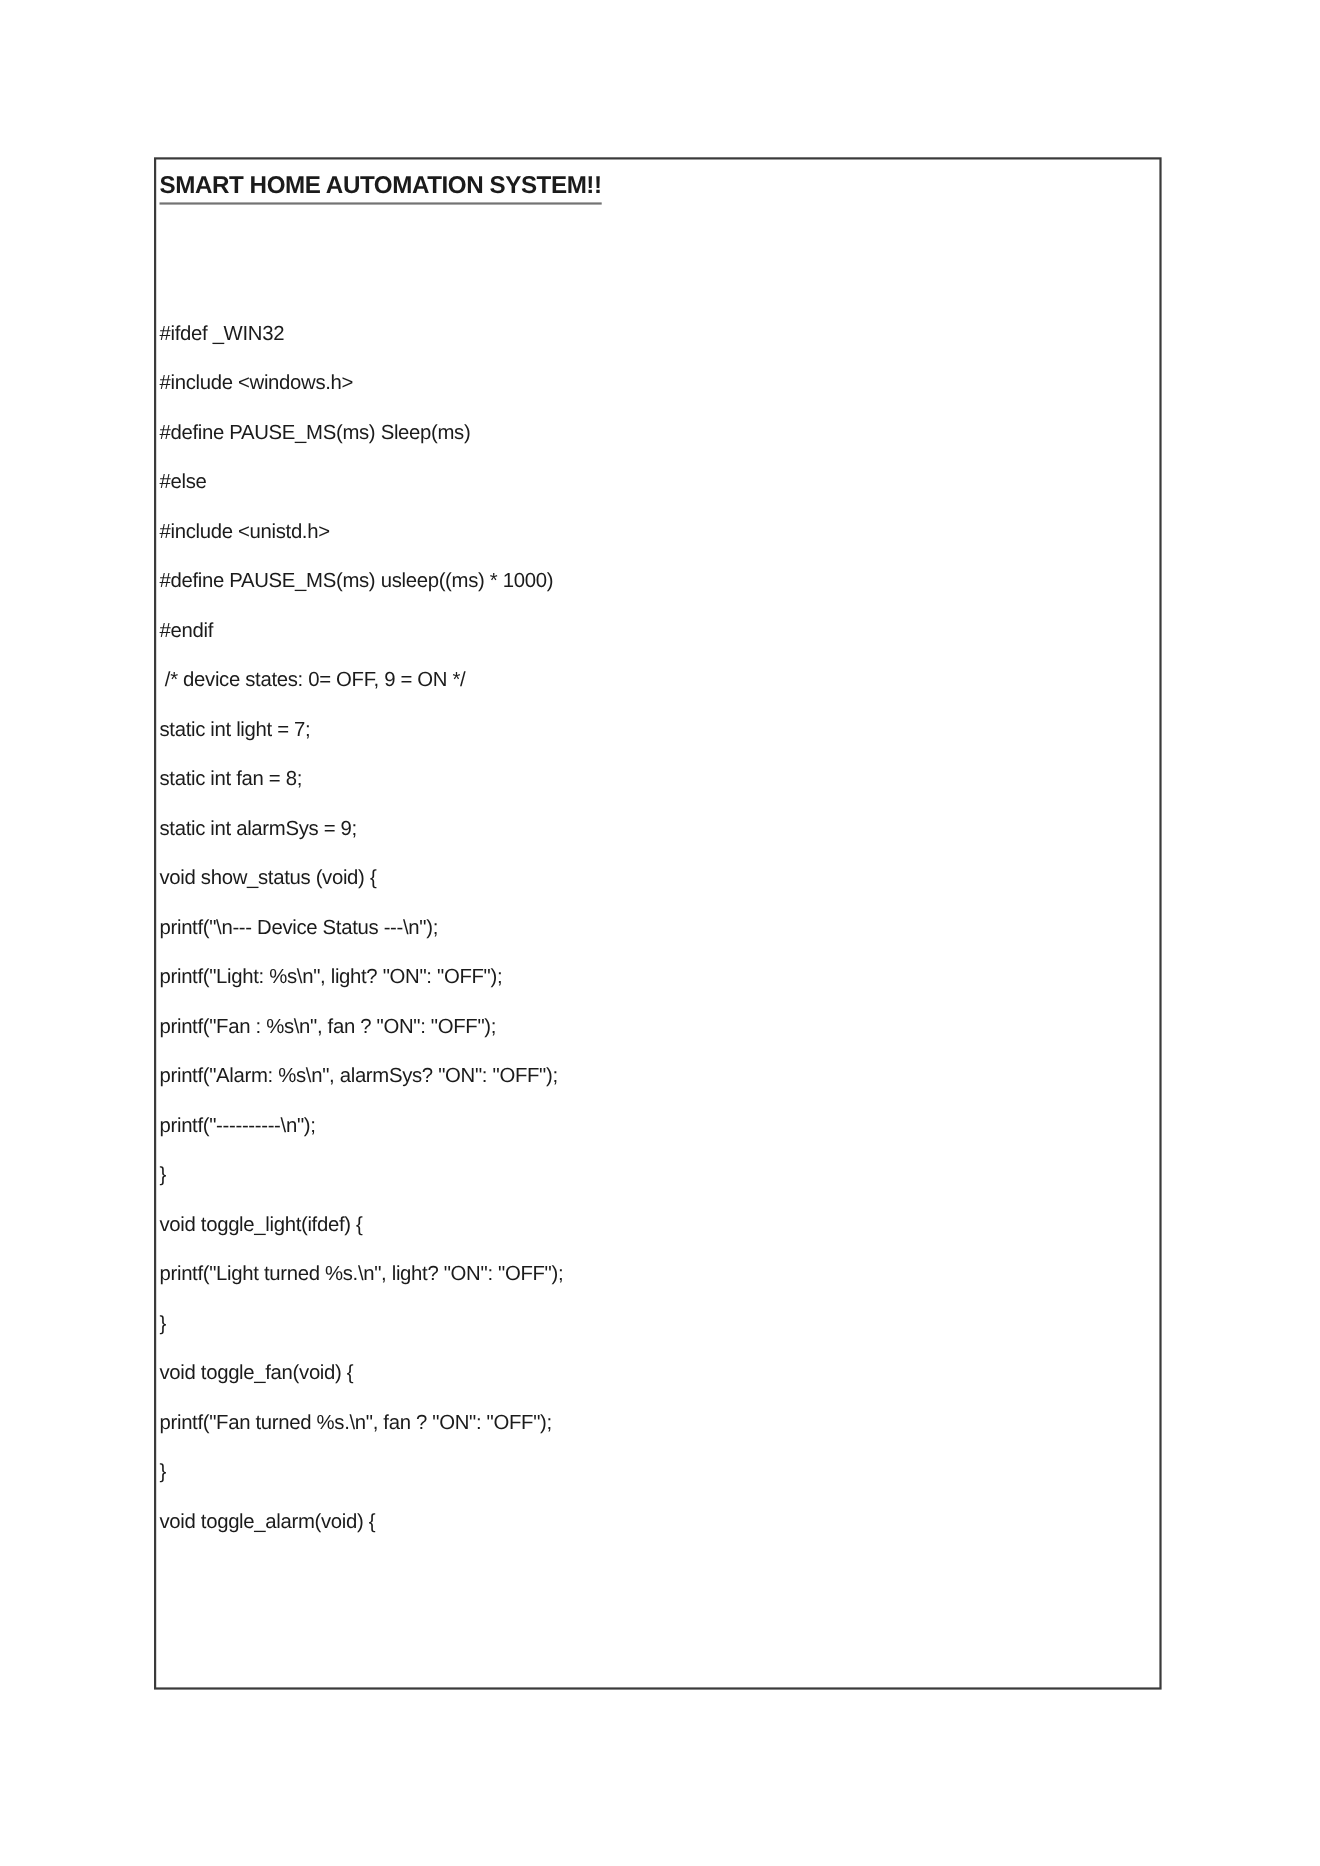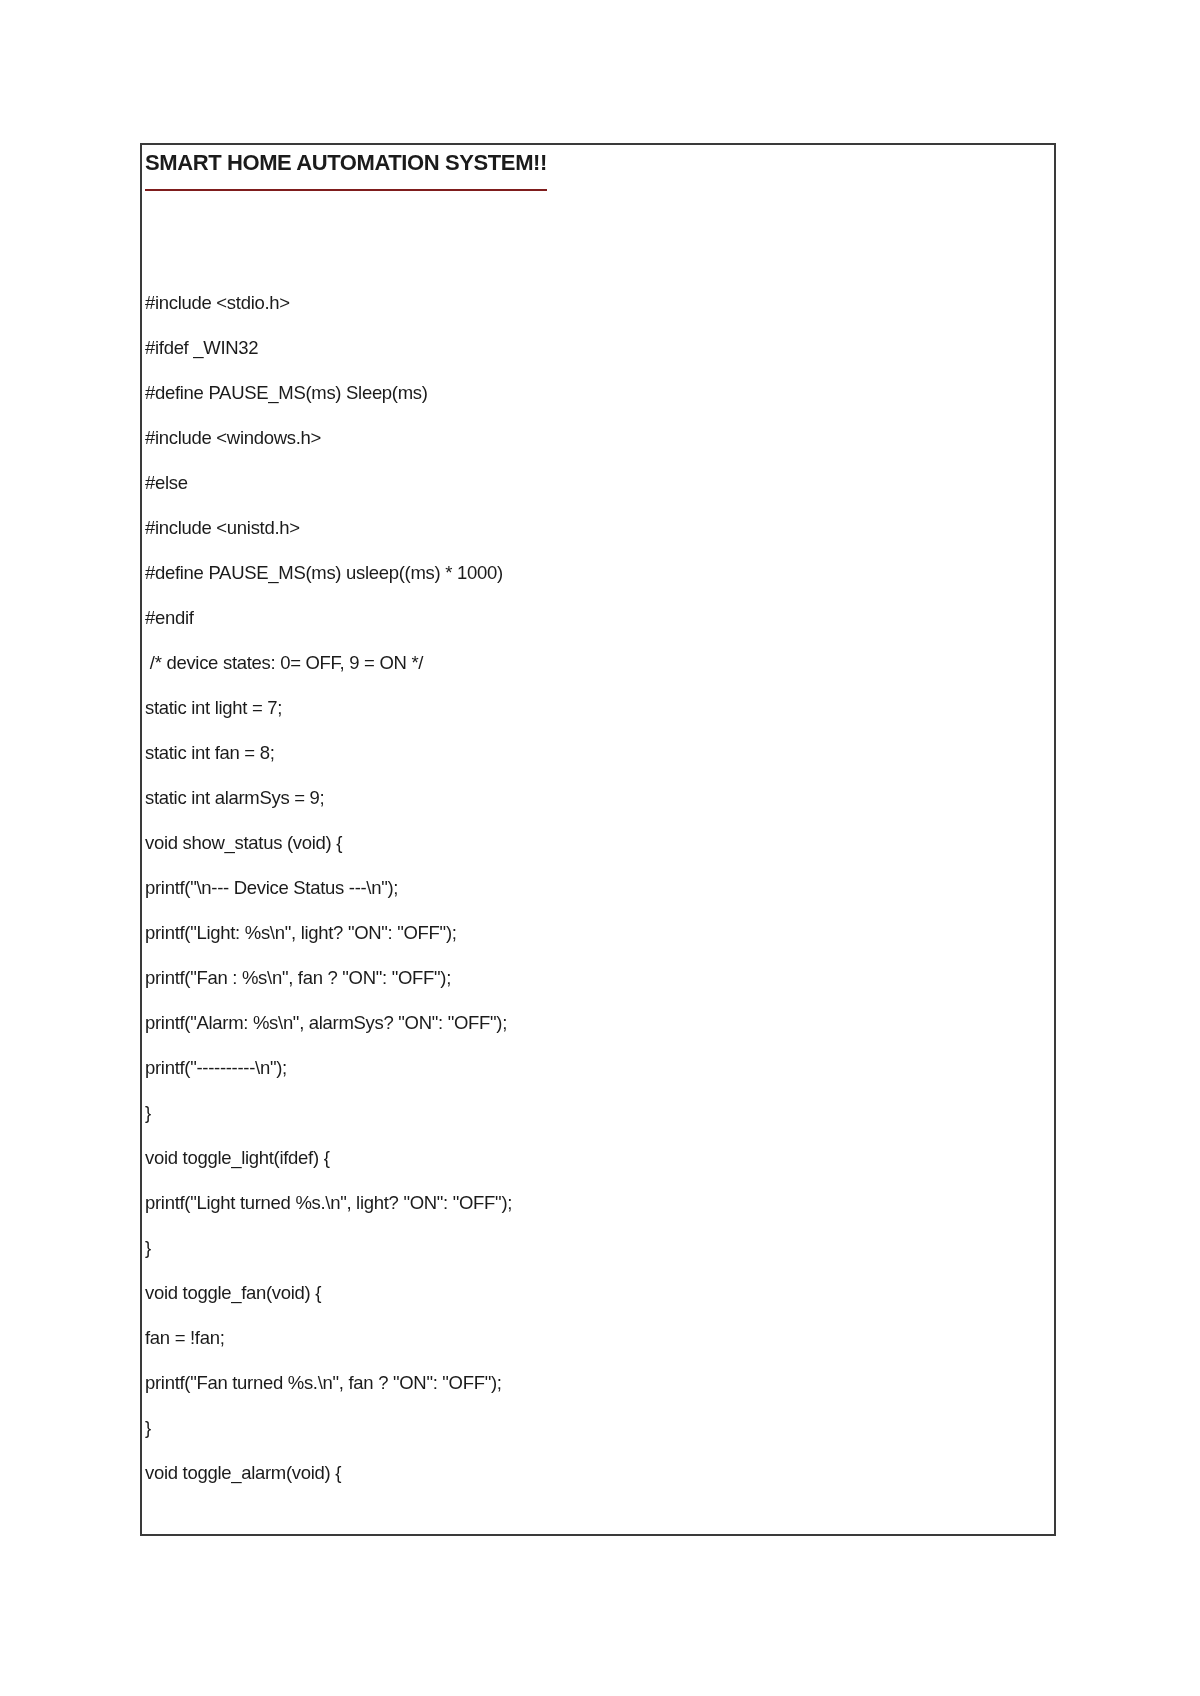--- a/index.html
+++ b/index.html
@@ -38,57 +38,55 @@
   .title-line {
     height: 45px;
     line-height: 45px;
   }
   .title-text {
     display: inline-block;
     font-size: 22px;
     font-weight: bold;
     letter-spacing: -0.4px;
     line-height: 30px;
-    border-bottom: 2px solid #7f1d1d;
-    padding-bottom: 11px;
+    border-bottom: 2px solid #737373;
+    padding-bottom: 1px;
     vertical-align: middle;
   }
   .blank {
     height: 45px;
   }
 </style>
 </head>
 <body>
 
 <div class="page">
   <div class="cell">
     <div class="line title-line"><span class="title-text">SMART HOME AUTOMATION SYSTEM!!</span></div>
     <div class="line blank"></div>
     <div class="line blank"></div>
-    <div class="line">#include &lt;stdio.h&gt;</div>
     <div class="line">#ifdef _WIN32</div>
+    <div class="line">#include &lt;windows.h&gt;</div>
     <div class="line">#define PAUSE_MS(ms) Sleep(ms)</div>
-    <div class="line">#include &lt;windows.h&gt;</div>
     <div class="line">#else</div>
     <div class="line">#include &lt;unistd.h&gt;</div>
     <div class="line">#define PAUSE_MS(ms) usleep((ms) * 1000)</div>
     <div class="line">#endif</div>
     <div class="line"> /* device states: 0= OFF, 9 = ON */</div>
     <div class="line">static int light = 7;</div>
     <div class="line">static int fan = 8;</div>
     <div class="line">static int alarmSys = 9;</div>
     <div class="line">void show_status (void) {</div>
     <div class="line">printf("\n--- Device Status ---\n");</div>
     <div class="line">printf("Light: %s\n", light? "ON": "OFF");</div>
     <div class="line">printf("Fan : %s\n", fan ? "ON": "OFF");</div>
     <div class="line">printf("Alarm: %s\n", alarmSys? "ON": "OFF");</div>
     <div class="line">printf("----------\n");</div>
     <div class="line">}</div>
     <div class="line">void toggle_light(ifdef) {</div>
     <div class="line">printf("Light turned %s.\n", light? "ON": "OFF");</div>
     <div class="line">}</div>
     <div class="line">void toggle_fan(void) {</div>
-    <div class="line">fan = !fan;</div>
     <div class="line">printf("Fan turned %s.\n", fan ? "ON": "OFF");</div>
     <div class="line">}</div>
     <div class="line">void toggle_alarm(void) {</div>
   </div>
 </div>
 
 </body></html>

